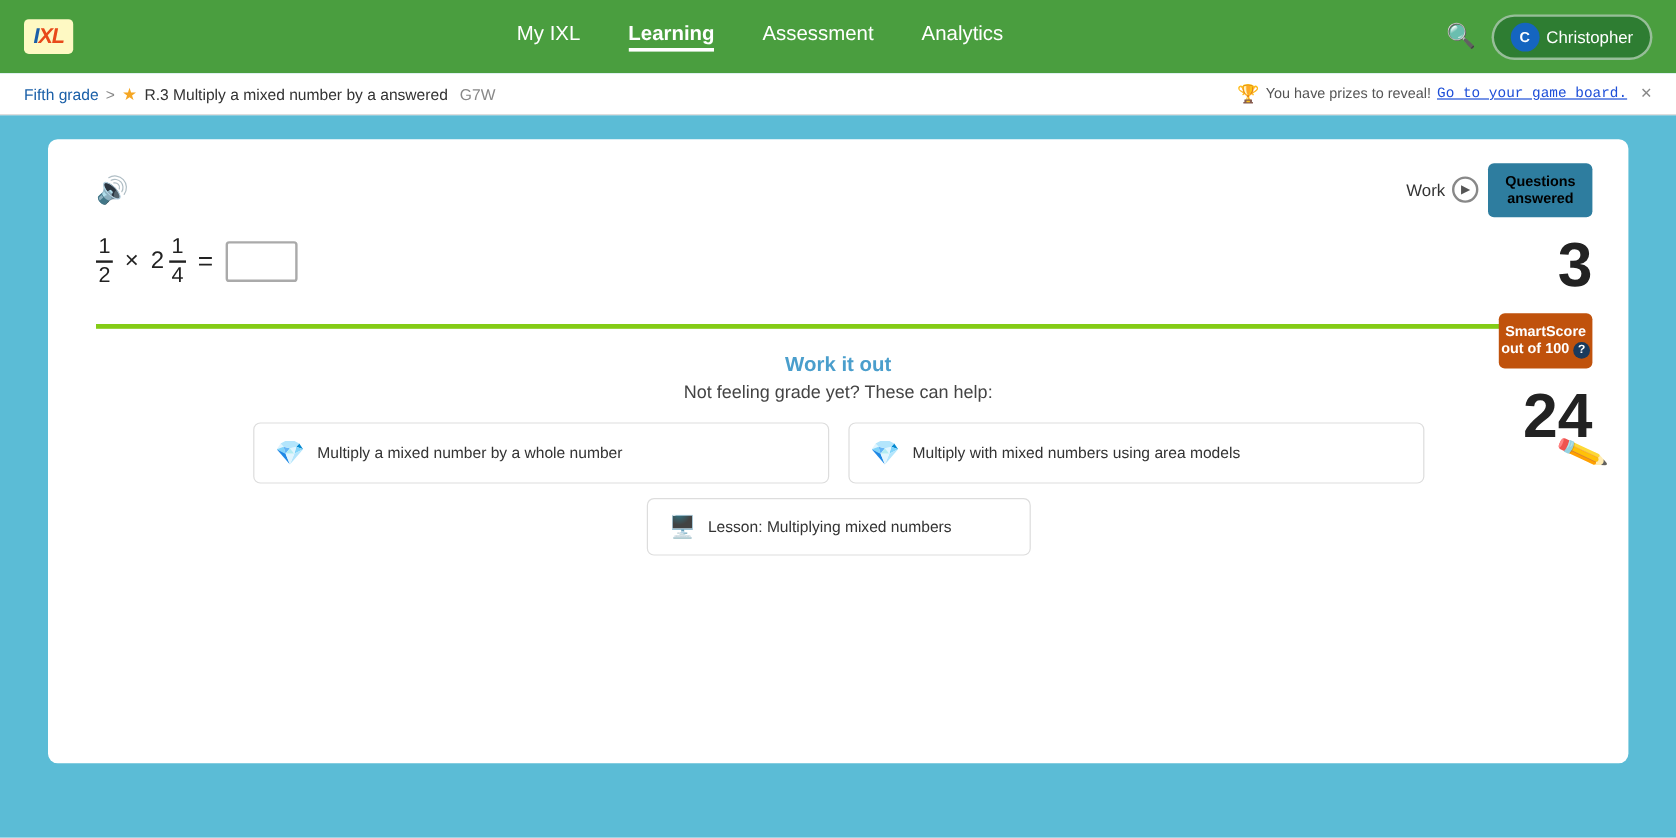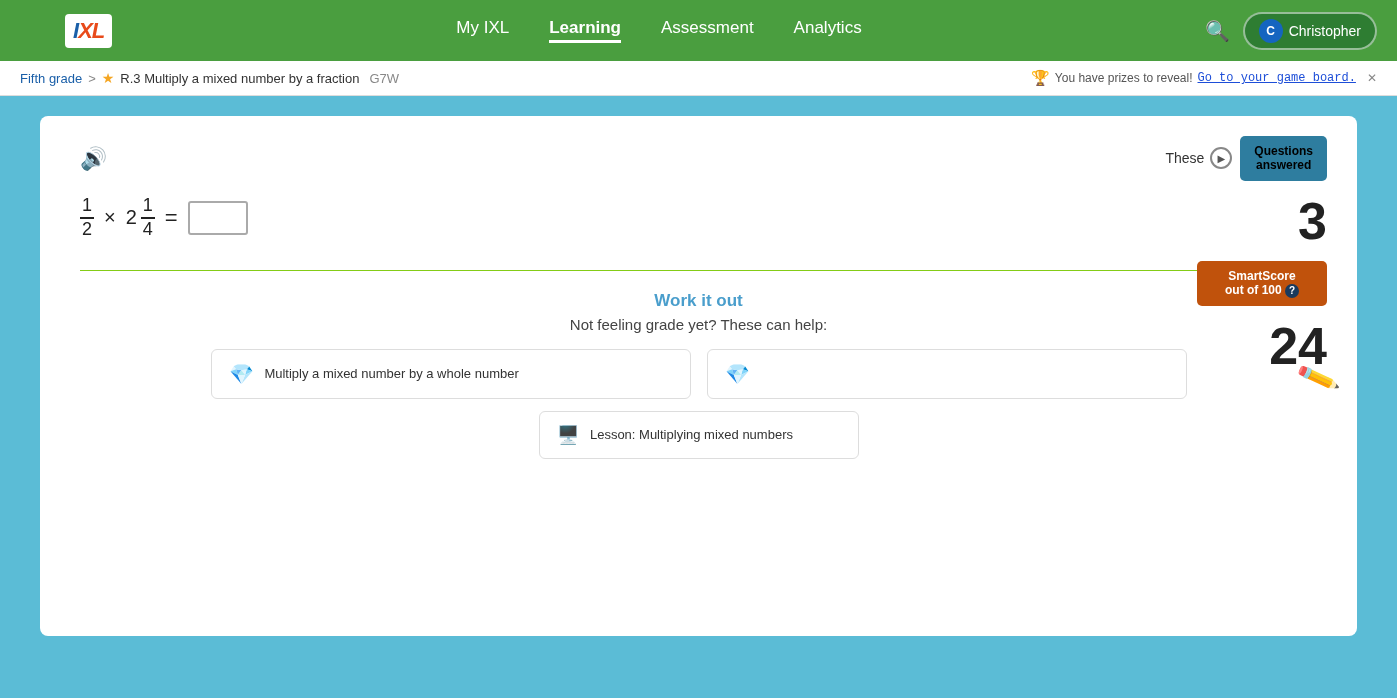--- a/index.html
+++ b/index.html
@@ -8,29 +8,28 @@
     
     .top-nav {
       background: #4a9e3f;
       display: flex;
       align-items: center;
       height: 61px;
       padding: 0 20px;
       gap: 30px;
     }
     .logo-box {
-      background: #ffffff;
+      background: #fef9c3;
       border-radius: 4px;
       padding: 4px 8px;
       font-weight: 900;
-      font-size: 22px;
+      font-size: 18px;
       color: #e84a1a;
       font-style: italic;
       letter-spacing: -1px;
-      margin-left: 45px;
     }
     .logo-box span { color: #1a5fa8; }
     .nav-links {
       display: flex;
       gap: 40px;
       flex: 1;
       justify-content: center;
     }
     .nav-link {
       color: white;
@@ -174,21 +173,21 @@
     .questions-count {
       font-size: 52px;
       font-weight: bold;
       color: #222;
       text-align: right;
     }
     .smartscore-btn {
       background: #c0520c;
       color: white;
       border-radius: 5px;
-      padding: 8px 28px;
+      padding: 8px 2px;
       font-size: 13px;
       font-weight: bold;
       text-align: center;
       line-height: 1.3;
       cursor: pointer;
     }
     .smartscore-count {
       font-size: 52px;
       font-weight: bold;
       color: #222;
@@ -264,21 +263,21 @@
       font-size: 16px;
       font-weight: bold;
       cursor: pointer;
     }
 
     
     .work-section {
       text-align: center;
       margin-top: 30px;
       padding-top: 20px;
-      border-top: 1px solid #84cc16;
+      border-top: 4px solid #84cc16;
     }
     .work-it-out-title {
       color: #4a9ecc;
       font-size: 17px;
       font-weight: bold;
       margin-bottom: 5px;
     }
     .work-subtitle {
       color: #444;
       font-size: 15px;
@@ -353,39 +352,39 @@
       <span>Christopher</span>
     </div>
   </div>
 </nav>
 
 <div class="breadcrumb-bar">
   <div class="breadcrumb-left">
     <a class="breadcrumb-link">Fifth grade</a>
     <span class="breadcrumb-sep">&gt;</span>
     <span class="breadcrumb-star">★</span>
-    <span class="breadcrumb-current">R.3 Multiply a mixed number by a fraction</span>
+    <span class="breadcrumb-current">R.3 Multiply a mixed number by a answered</span>
     <span style="color:#888; margin-left:4px;">G7W</span>
   </div>
   <div class="prizes-notice">
     <span class="trophy">🏆</span>
     <span>You have prizes to reveal!</span>
     <a>Go to your game board.</a>
     <span class="close-x">✕</span>
   </div>
 </div>
 
 <div class="main-area">
   <div class="content-card">
 
     
     <div class="top-right-panel">
       <div style="display:flex; align-items:center; gap:8px;">
         <div class="video-btn">
-          <span>These</span>
+          <span>Work</span>
           <div class="video-circle">▶</div>
         </div>
         <div class="questions-answered-btn">
           <div style="font-size:12px; line-height:1.2;">Questions<br>answered</div>
         </div>
       </div>
       <div class="questions-count">3</div>
       <div class="smartscore-btn">
         <div style="font-size:12px; line-height:1.2;">SmartScore<br>out of 100 <span style="background:#1a3a5c; border-radius:50%; width:14px; height:14px; display:inline-flex; align-items:center; justify-content:center; font-size:10px;">?</span></div>
       </div>
@@ -424,20 +423,21 @@
     <div class="work-section">
       <div class="work-it-out-title">Work it out</div>
       <div class="work-subtitle">Not feeling grade yet? These can help:</div>
       <div class="help-links">
         <div class="help-link-card">
           <span class="diamond-icon" style="color:#4a9ecc;">💎</span>
           <span>Multiply a mixed number by a whole number</span>
         </div>
         <div class="help-link-card">
           <span class="diamond-icon" style="color:#4a9ecc;">💎</span>
+          <span>Multiply with mixed numbers using area models</span>
         </div>
       </div>
       <div class="bottom-links-row">
         <div class="lesson-card">
           <span class="lesson-icon">🖥️</span>
           <span>Lesson: Multiplying mixed numbers</span>
         </div>
       </div>
     </div>
 

